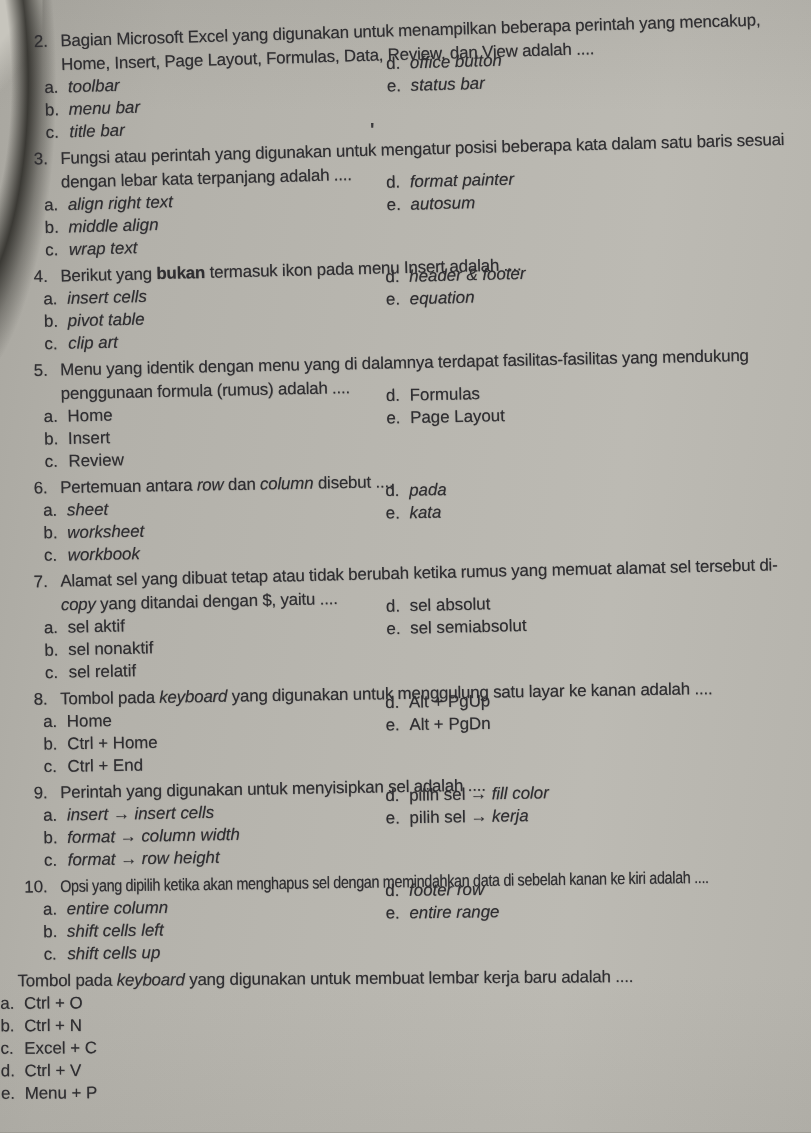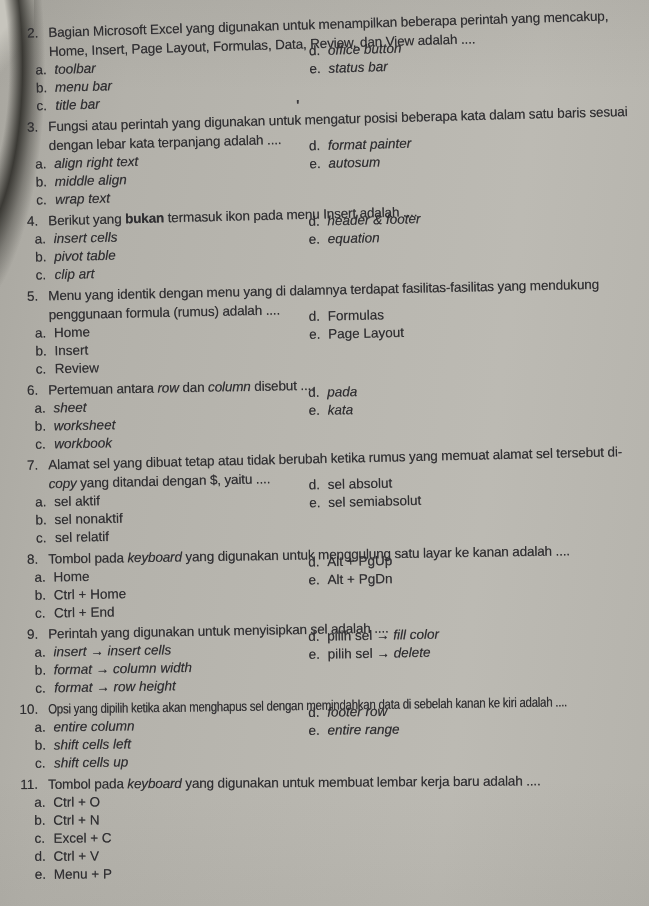--- a/index.html
+++ b/index.html
@@ -333,21 +333,21 @@
   </div>
 </div>
         <div class="col-right">
   <div class="optrow">
     <span class="optlabel">d.</span>
     <span class="opttext"><span>pilih sel → </span><span class="seg-i">fill color</span></span>
   </div>
 
   <div class="optrow">
     <span class="optlabel">e.</span>
-    <span class="opttext"><span>pilih sel → </span><span class="seg-i">delete</span></span>
+    <span class="opttext"><span>pilih sel → </span><span class="seg-i">kerja</span></span>
   </div>
 </div>
       </div>
     </div>
   </div>
 
   <div class="q" style="transform: rotate(-0.8deg);">
     <div class="qnum">10.</div>
     <div class="qbody">
       <div class="intro condensed"><span>Opsi yang dipilih ketika akan menghapus sel dengan memindahkan data di sebelah kanan ke kiri adalah ....</span></div>
@@ -377,21 +377,20 @@
   <div class="optrow">
     <span class="optlabel">e.</span>
     <span class="opttext"><span class="seg-i">entire range</span></span>
   </div>
 </div>
       </div>
     </div>
   </div>
 
   <div class="q" style="transform: rotate(-0.4deg);">
-    <div class="qnum">11.</div>
     <div class="qbody">
       <div class="intro"><span>Tombol pada </span><span class="seg-i">keyboard</span><span> yang digunakan untuk membuat lembar kerja baru adalah ....</span></div>
       <div class="opts">
         <div class="col-left">
   <div class="optrow">
     <span class="optlabel">a.</span>
     <span class="opttext"><span>Ctrl + O</span></span>
   </div>
 
   <div class="optrow">

